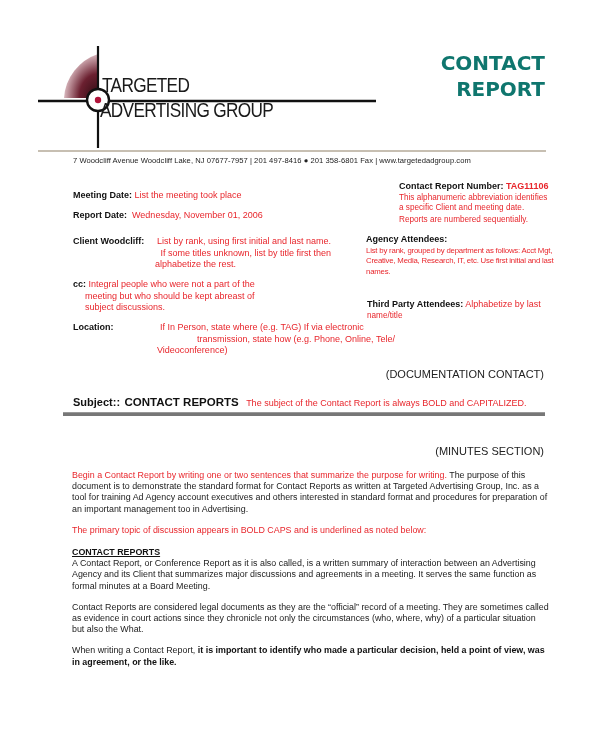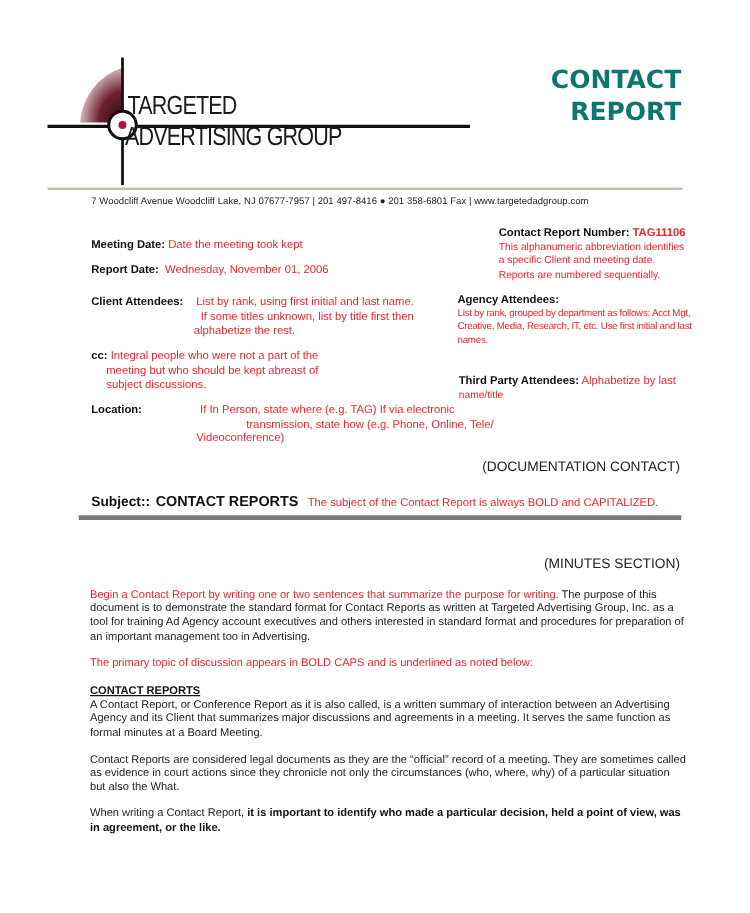--- a/index.html
+++ b/index.html
@@ -51,37 +51,37 @@
 <div class="abs title">
   <div>CONTACT</div>
   <div>REPORT</div>
 </div>
 
 <div class="abs header-rule"></div>
 <div class="abs address">7 Woodcliff Avenue Woodcliff Lake, NJ 07677-7957 | 201 497-8416 ● 201 358-6801 Fax | www.targetedadgroup.com</div>
 
 <div class="abs fs9" style="left:73px; top:190px; white-space:nowrap;">
   <span class="lbl">Meeting Date:</span>
-  <span class="red">Date the meeting took kept</span>
+  <span class="red">List the meeting took place</span>
 </div>
 <div class="abs fs9" style="left:73px; top:210px; white-space:nowrap;">
   <span class="lbl">Report Date:</span>&nbsp;
   <span class="red">Wednesday, November  01, 2006</span>
 </div>
 
 <div class="abs" style="left:399px; top:181px; white-space:nowrap;">
   <div class="fs9"><span class="lbl">Contact Report Number:</span>
     <span class="red" style="font-weight:bold;">TAG11106</span></div>
   <div class="red fs8">This alphanumeric abbreviation identifies</div>
   <div class="red fs8">a specific Client and meeting date.</div>
   <div class="red fs8" style="margin-top:1px;">Reports are numbered sequentially.</div>
 </div>
 
 <div class="abs fs9" style="left:73px; top:236px; white-space:nowrap;">
-  <span class="lbl">Client Attendees:</span>
+  <span class="lbl">Client Woodcliff:</span>
 </div>
 <div class="abs red fs9" style="left:157px; top:236px; white-space:nowrap;">
   <div>List by rank, using first initial and last name.</div>
   <div style="margin-left:-2px;text-align:right;">If some titles unknown, list by title first then</div>
   <div style="margin-left:-2px;">alphabetize the rest.</div>
 </div>
 
 <div class="abs" style="left:366px; top:234px; white-space:nowrap;">
   <div class="lbl fs9">Agency Attendees:</div>
   <div class="red" style="font-size:7.8px; line-height:10.5px; letter-spacing:-0.2px;">

